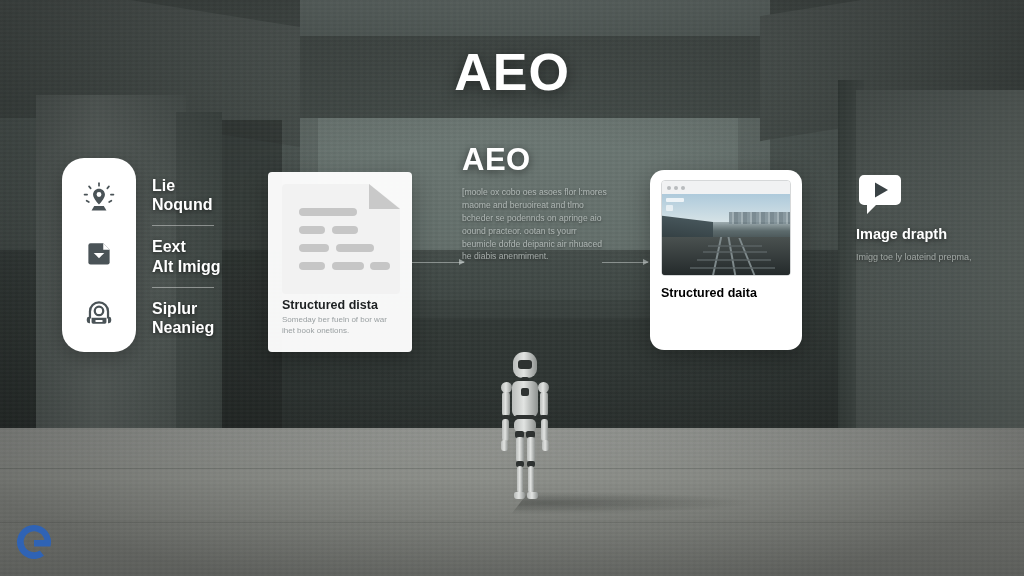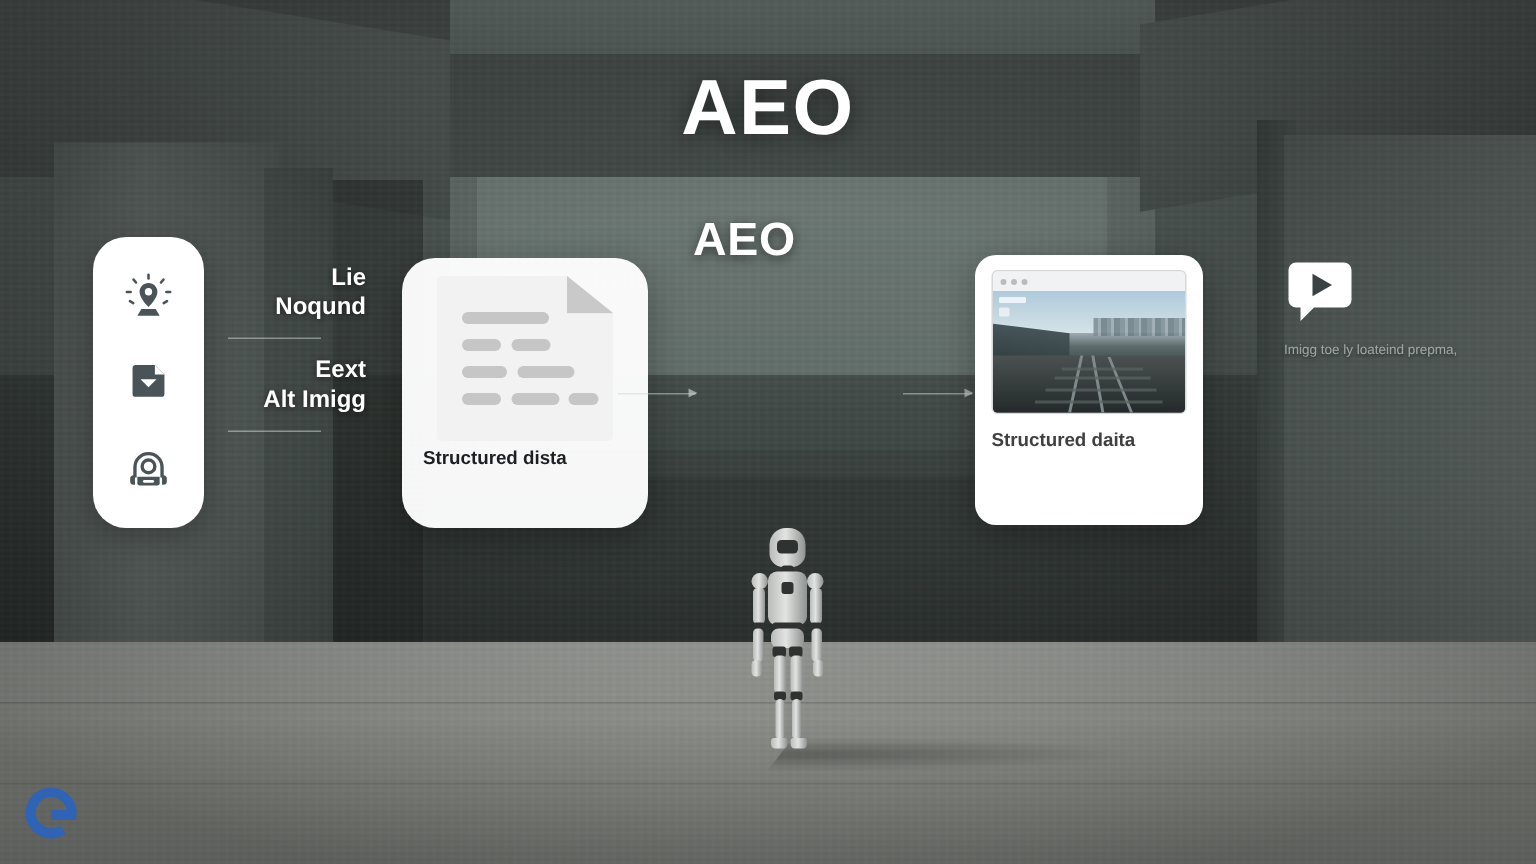--- a/index.html
+++ b/index.html
@@ -119,28 +119,27 @@
     box-shadow:0 6px 22px rgba(0,0,0,.28);
   }
   .rail-icon { width:34px; height:34px; color:#4a5357; }
   .rail-icon svg { width:100%; height:100%; display:block; }
 
   .rail-labels { position:absolute; left:152px; top:170px; width:92px; }
   .rail-label {
     color:#fff; font-size:16px; font-weight:600; line-height:1.2;
     text-shadow:0 1px 4px rgba(0,0,0,.6);
     padding:6px 0;
-    text-align:right;
   }
   .rail-div { height:1px; background:rgba(255,255,255,.4); margin:5px 0 5px; width:62px; }
 
   
   .doc-card {
-    position:absolute; left:268px; top:172px; width:164px; height:180px;
-    background:rgba(255,255,255,.96); border-radius:22px;
+    position:absolute; left:268px; top:172px; width:144px; height:180px;
+    background:rgba(255,255,255,.96); border-radius:4px;
     padding:12px 14px; box-shadow:0 6px 24px rgba(0,0,0,.3);
   }
   .doc-glyph { position:relative; width:118px; height:110px; margin:0 auto 4px; }
   .doc-page {
     position:absolute; left:0; top:0; width:118px; height:110px;
     background:#f2f2f2; border-radius:4px;
     clip-path:polygon(0 0, 74% 0, 100% 22%, 100% 100%, 0 100%);
   }
   .doc-fold {
     position:absolute; right:0; top:0; width:31px; height:25px;
@@ -199,21 +198,21 @@
   .ph-wall { position:absolute; left:0; top:30%; width:40%; height:34%;
     background:linear-gradient(180deg,#46555a,#2f3a3d); transform:skewY(7deg); }
   .ph-tracks { position:absolute; left:0; top:52%; width:100%; height:48%;
     background:linear-gradient(180deg,#4a5150,#23292a); }
   .ph-rail { position:absolute; background:#7f8a8c; }
   .ph-tie { position:absolute; height:2px; background:#5b6465; opacity:.7; }
   .ph-badge { position:absolute; left:4px; top:4px; width:18px; height:4px;
     background:rgba(255,255,255,.75); border-radius:1px; }
   .ph-badge2 { position:absolute; left:4px; top:11px; width:7px; height:6px;
     background:rgba(255,255,255,.6); border-radius:1px; }
-  .br-title { font-size:12.5px; font-weight:700; color:#404040; margin-top:10px; }
+  .br-title { font-size:12.5px; font-weight:700; color:#000000; margin-top:10px; }
   .br-sub { font-size:8px; color:#a6abad; line-height:1.4; margin-top:4px; }
 
   
   .right-block { position:absolute; left:856px; top:170px; width:160px; }
   .bubble-icon { width:48px; height:48px; color:#fff; }
   .bubble-icon svg { width:100%; height:100%; display:block; }
   .right-h1 {
     color:#fff; font-size:14.5px; font-weight:700; margin-top:38px;
     text-shadow:0 1px 5px rgba(0,0,0,.6);
   }
@@ -345,42 +344,48 @@
     <div class="rail-label">
       <div>Lie</div>
       <div>Noqund</div>
     </div>
     <div class="rail-div"></div>
     <div class="rail-label">
       <div>Eext</div>
       <div>Alt Imigg</div>
     </div>
     <div class="rail-div"></div>
+    <div class="rail-label">
+      <div>Siplur</div>
+      <div>Neanieg</div>
+    </div>
   </div>
 
   <div class="doc-card">
     <div class="doc-glyph">
       <div class="doc-page"></div>
       <div class="doc-fold"></div>
       <div class="doc-line" style="left:17px;top:24px;width:58px;"></div>
       <div class="doc-line" style="left:17px;top:42px;width:26px;"></div>
       <div class="doc-line" style="left:50px;top:42px;width:26px;"></div>
       <div class="doc-line" style="left:17px;top:60px;width:30px;"></div>
       <div class="doc-line" style="left:54px;top:60px;width:38px;"></div>
       <div class="doc-line" style="left:17px;top:78px;width:26px;"></div>
       <div class="doc-line" style="left:50px;top:78px;width:32px;"></div>
       <div class="doc-line" style="left:88px;top:78px;width:20px;"></div>
     </div>
     <div class="doc-title">Structured dista</div>
+    <div class="doc-sub">Someday ber fueln of bor war ihet book onetions.</div>
   </div>
 
   <div class="arrow" style="left:412px;top:262px;width:52px;"></div>
 
   <div class="center-block">
     <div class="center-aeo">AEO</div>
+    <div class="center-body">[moole ox cobo oes asoes flor l:mores maome and beruoireat and tlmo bcheder se podennds on apringe aio oound practeor. ootan ts yourr beumicle dofde deipanic air rihuaced he diabis anenmiment.</div>
   </div>
 
   <div class="arrow" style="left:602px;top:262px;width:46px;"></div>
 
   <div class="browser-card">
     <div class="browser-win">
       <div class="browser-bar">
         <div class="dot"></div>
         <div class="dot"></div>
         <div class="dot"></div>
@@ -404,20 +409,21 @@
     <div class="br-title">Structured daita</div>
   </div>
 
   <div class="right-block">
     <div class="bubble-icon">
       <svg viewBox="0 0 48 48" fill="currentColor">
         <path d="M8 5h32a5 5 0 0 1 5 5v20a5 5 0 0 1-5 5H20l-9 9v-9H8a5 5 0 0 1-5-5V10a5 5 0 0 1 5-5z"></path>
         <path d="M19 12.5l13 7.5-13 7.5z" fill="#3a4245"></path>
       </svg>
     </div>
+    <div class="right-h2">Image drapth</div>
     <div class="right-sub">Imigg toe ly loateind prepma,</div>
   </div>
 
   <div class="logo">
     <svg viewBox="0 0 40 40">
       <path d="M20 3a17 17 0 1 0 10 30.7l-4.2-5.2A10.4 10.4 0 1 1 30.4 18H20v6.6h16.4A17 17 0 0 0 20 3z" fill="#2f63b5"></path>
     </svg>
   </div>
 
 </div>

